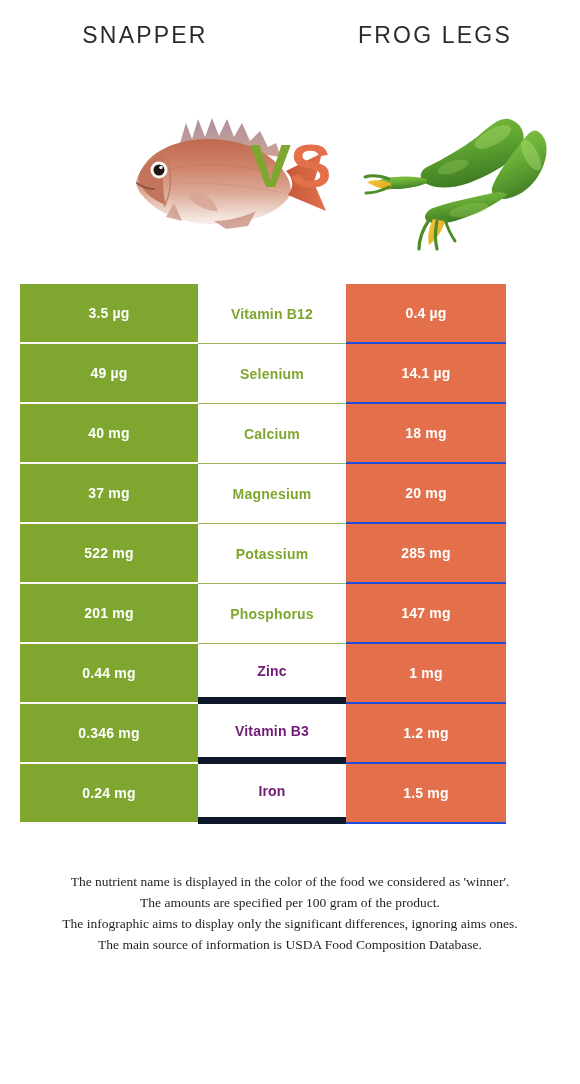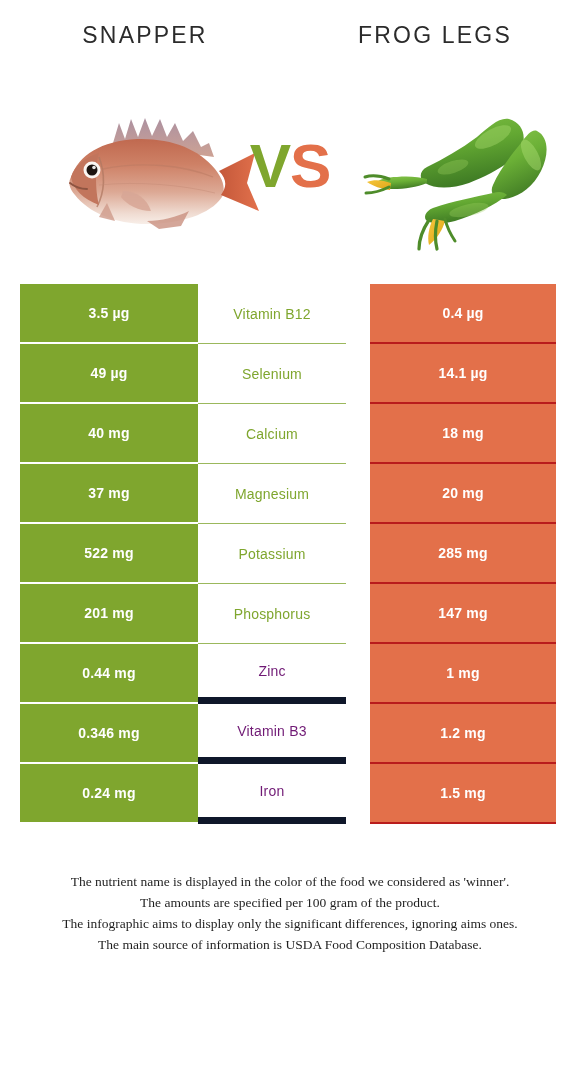--- a/index.html
+++ b/index.html
@@ -38,21 +38,21 @@
     text-transform: uppercase;
     font-family: "Liberation Sans", sans-serif;
   }
 
   
   .hero {
     position: relative;
     height: 220px;
     display: flex;
     align-items: center;
-    justify-content: space-between;
+    justify-content: flex-end;
     padding-left: 33px;
   }
   .hero-left, .hero-right {
     width: 240px;
     height: 220px;
     display: flex;
     align-items: center;
     justify-content: center;
   }
   .hero-left { padding-left: 10px; }
@@ -92,31 +92,30 @@
     font-weight: 700;
     letter-spacing: .2px;
   }
   .cell-left {
     width: 178px;
     background: #7FA62E;
     color: #ffffff;
     border-bottom: 2px solid #ffffff;
   }
   .cell-right {
-    width: 186px;
+    width: 160px;
     background: #E3704A;
     color: #ffffff;
-    border-bottom: 2px solid #b91c1c;
-    margin-left: 24px;
+    border-bottom: 2px solid #1d4ed8;
   }
   .cell-mid {
     width: 148px;
     background: #ffffff;
     font-size: 14px;
-    font-weight: 400;
+    font-weight: 700;
   }
   .cell-mid.win-green {
     color: #7FA62E;
     border-bottom: 1px solid #9BB85C;
   }
   .cell-mid.win-orange {
     color: #701a75;
     border-bottom: 7px solid #0f172a;
   }
 

